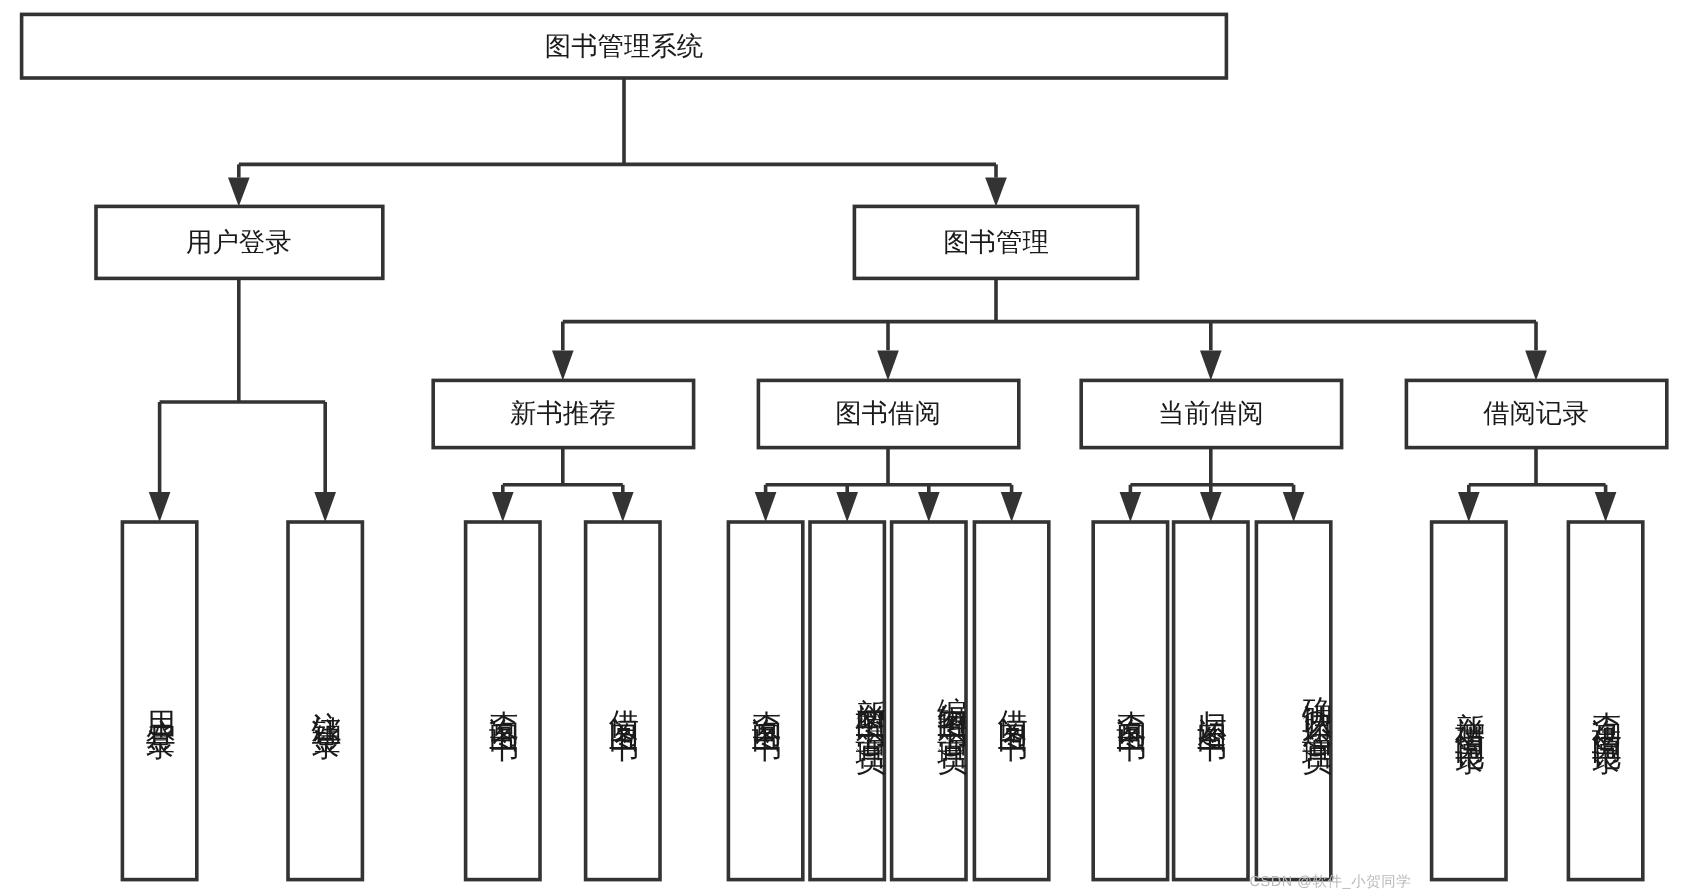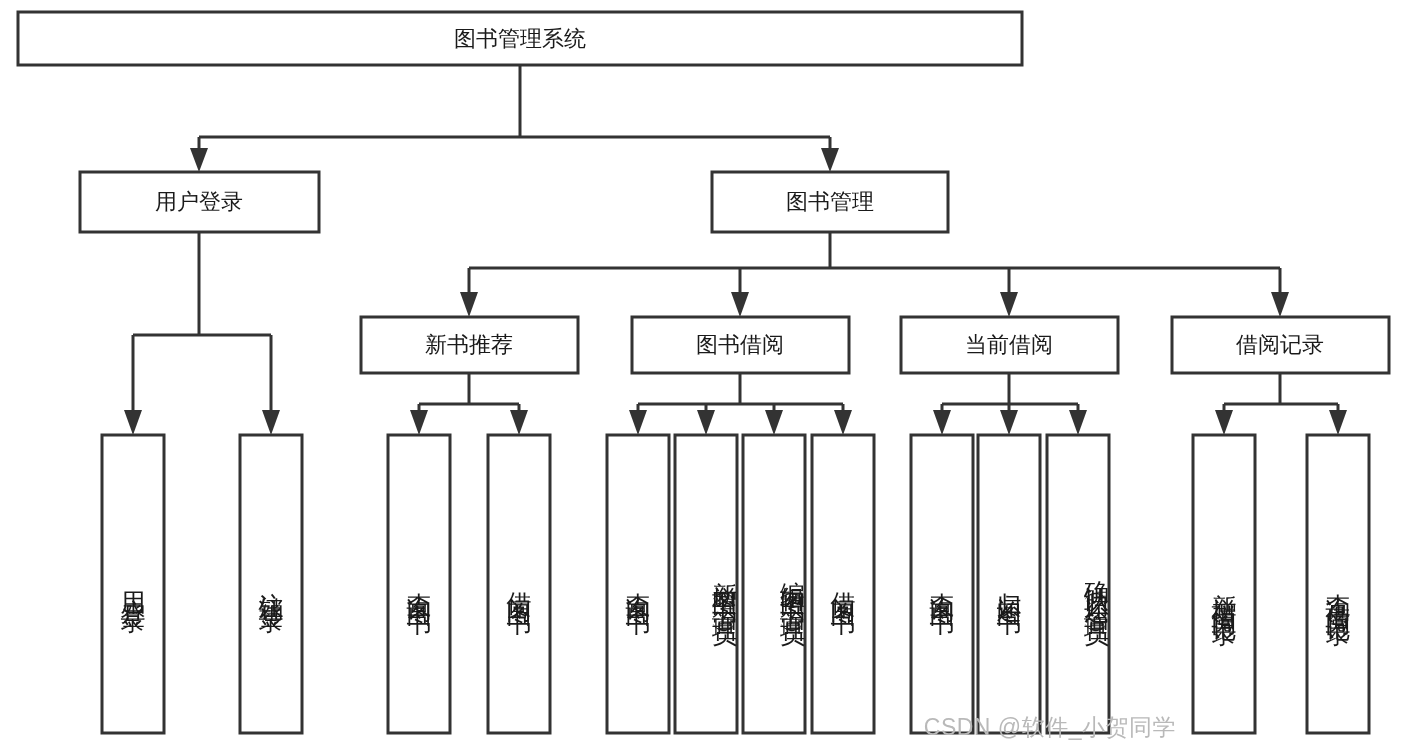--- a/index.html
+++ b/index.html
@@ -63,21 +63,21 @@
     color: #1a1a1a;
     white-space: nowrap;
     text-align: center;
     pointer-events: none;
   }
   .watermark {
     position: absolute;
     right: 8px;
     bottom: 4px;
     font-family: "Liberation Sans", "DejaVu Sans", sans-serif;
-    font-size: 23px;
+    font-size: 12px;
     color: #b9b9b9;
     letter-spacing: 0.5px;
     white-space: nowrap;
     user-select: none;
   }
 </style>
 </head>
 <body>
 
 <div id="diagram-root">

